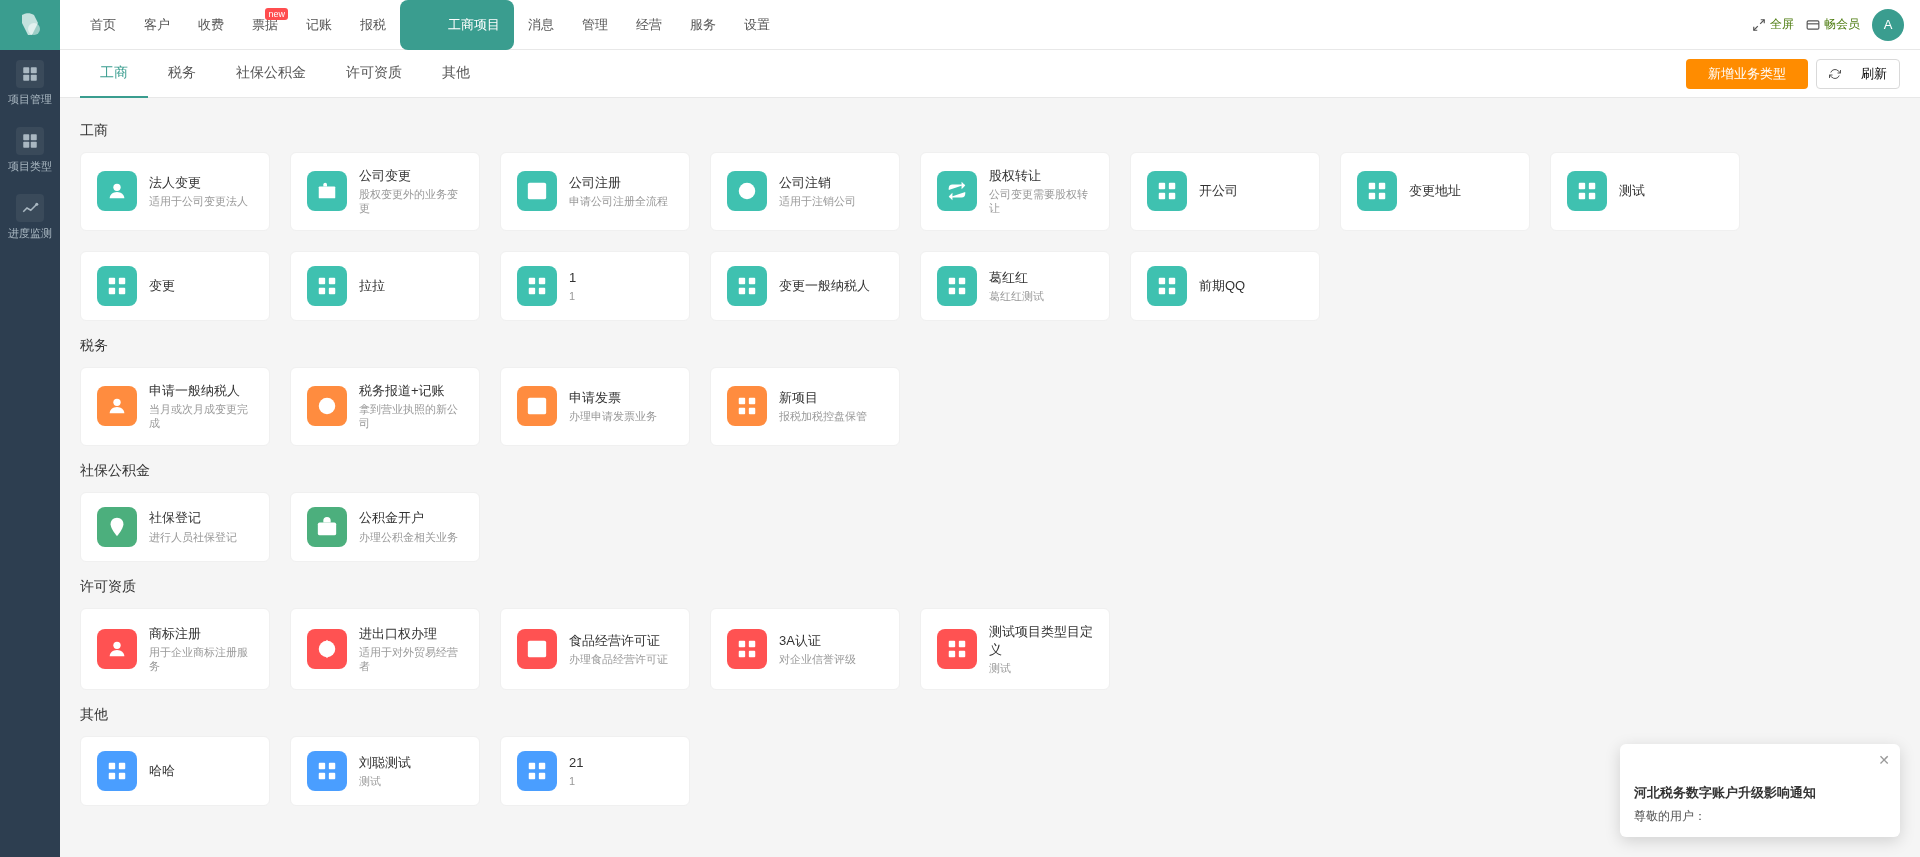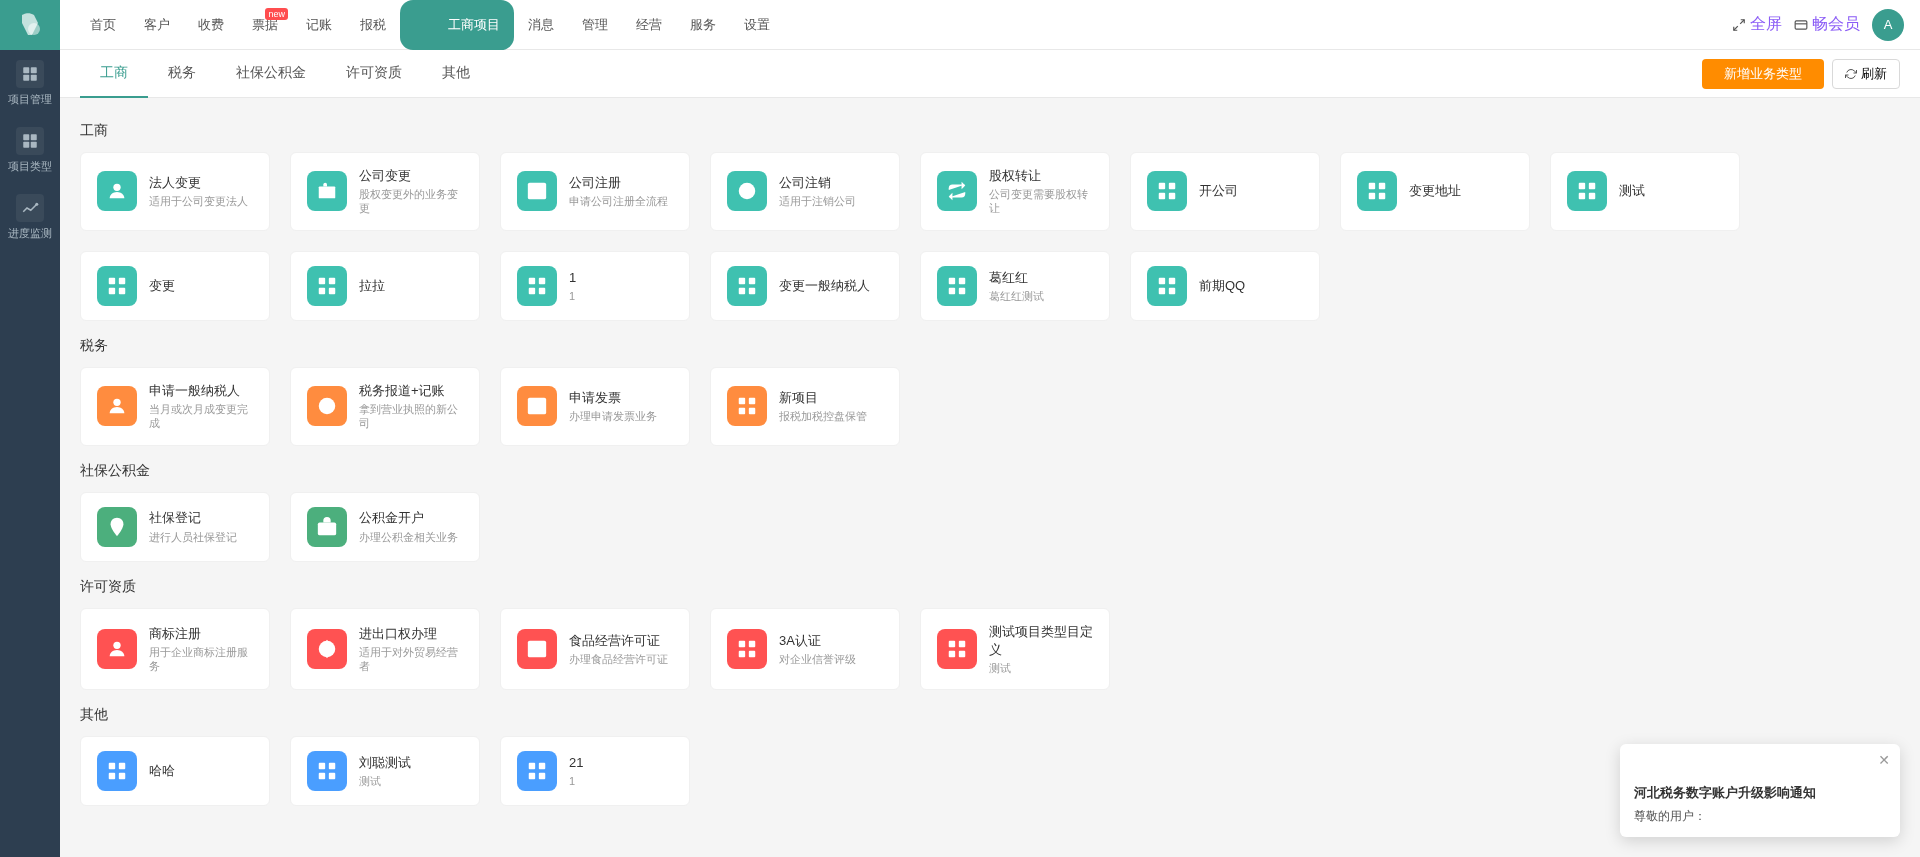--- a/index.html
+++ b/index.html
@@ -62,42 +62,42 @@
       display: flex;
       align-items: center;
       cursor: pointer;
       color: #555;
       font-size: 13px;
       position: relative;
     }
     .topnav-item.active {
       background: #3a9d8f;
       color: #fff;
-      border-radius: 13px;
+      border-radius: 8px;
       padding-left: 48px;
     }
     .badge-new {
       position: absolute;
       top: 8px; right: 4px;
       background: #ff4d4f;
       color: #fff;
       font-size: 9px;
       padding: 1px 3px;
       border-radius: 3px;
       line-height: 1.2;
     }
     .topnav-right {
       margin-left: auto;
       display: flex;
       align-items: center;
       gap: 12px;
     }
     .topnav-right-item {
       display: flex; align-items: center; gap: 4px;
-      cursor: pointer; color: #8b5cf6; font-size: 16px;
+      cursor: pointer; color: #4d7c0f; font-size: 12px;
     }
     .avatar-circle {
       width: 32px; height: 32px;
       border-radius: 50%;
       background: #3a9d8f;
       display: flex; align-items: center; justify-content: center;
       color: #fff; font-size: 13px;
     }
 
     
@@ -134,21 +134,21 @@
       cursor: pointer;
       font-size: 13px;
     }
     .btn-refresh {
       background: #fff;
       border: 1px solid #d9d9d9;
       padding: 5px 12px;
       border-radius: 4px;
       cursor: pointer;
       font-size: 13px;
-      display: flex; align-items: center; gap: 4px; justify-content: space-between;
+      display: flex; align-items: center; gap: 20px; justify-content: space-between;
     }
 
     
     .page-body { padding: 16px 20px; }
     .section-title {
       font-size: 14px;
       color: #333;
       font-weight: 500;
       margin-bottom: 12px;
       margin-top: 8px;

